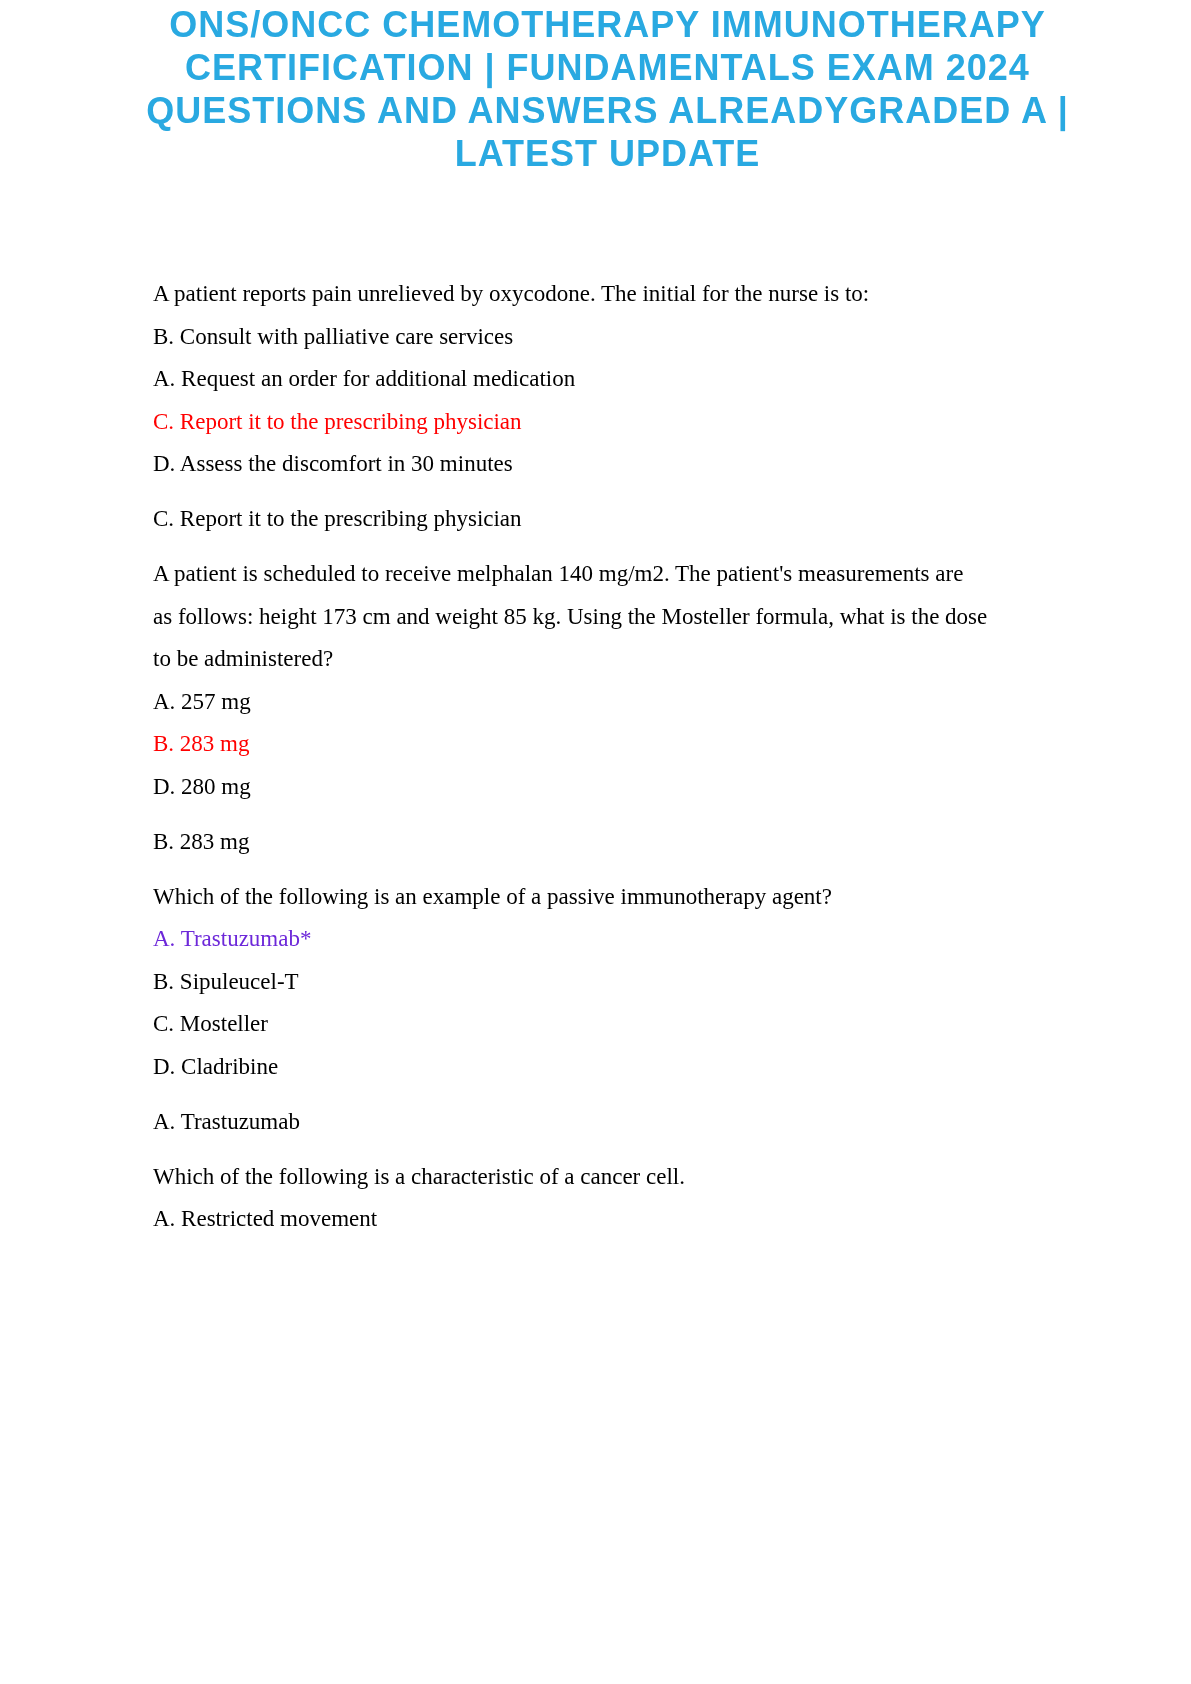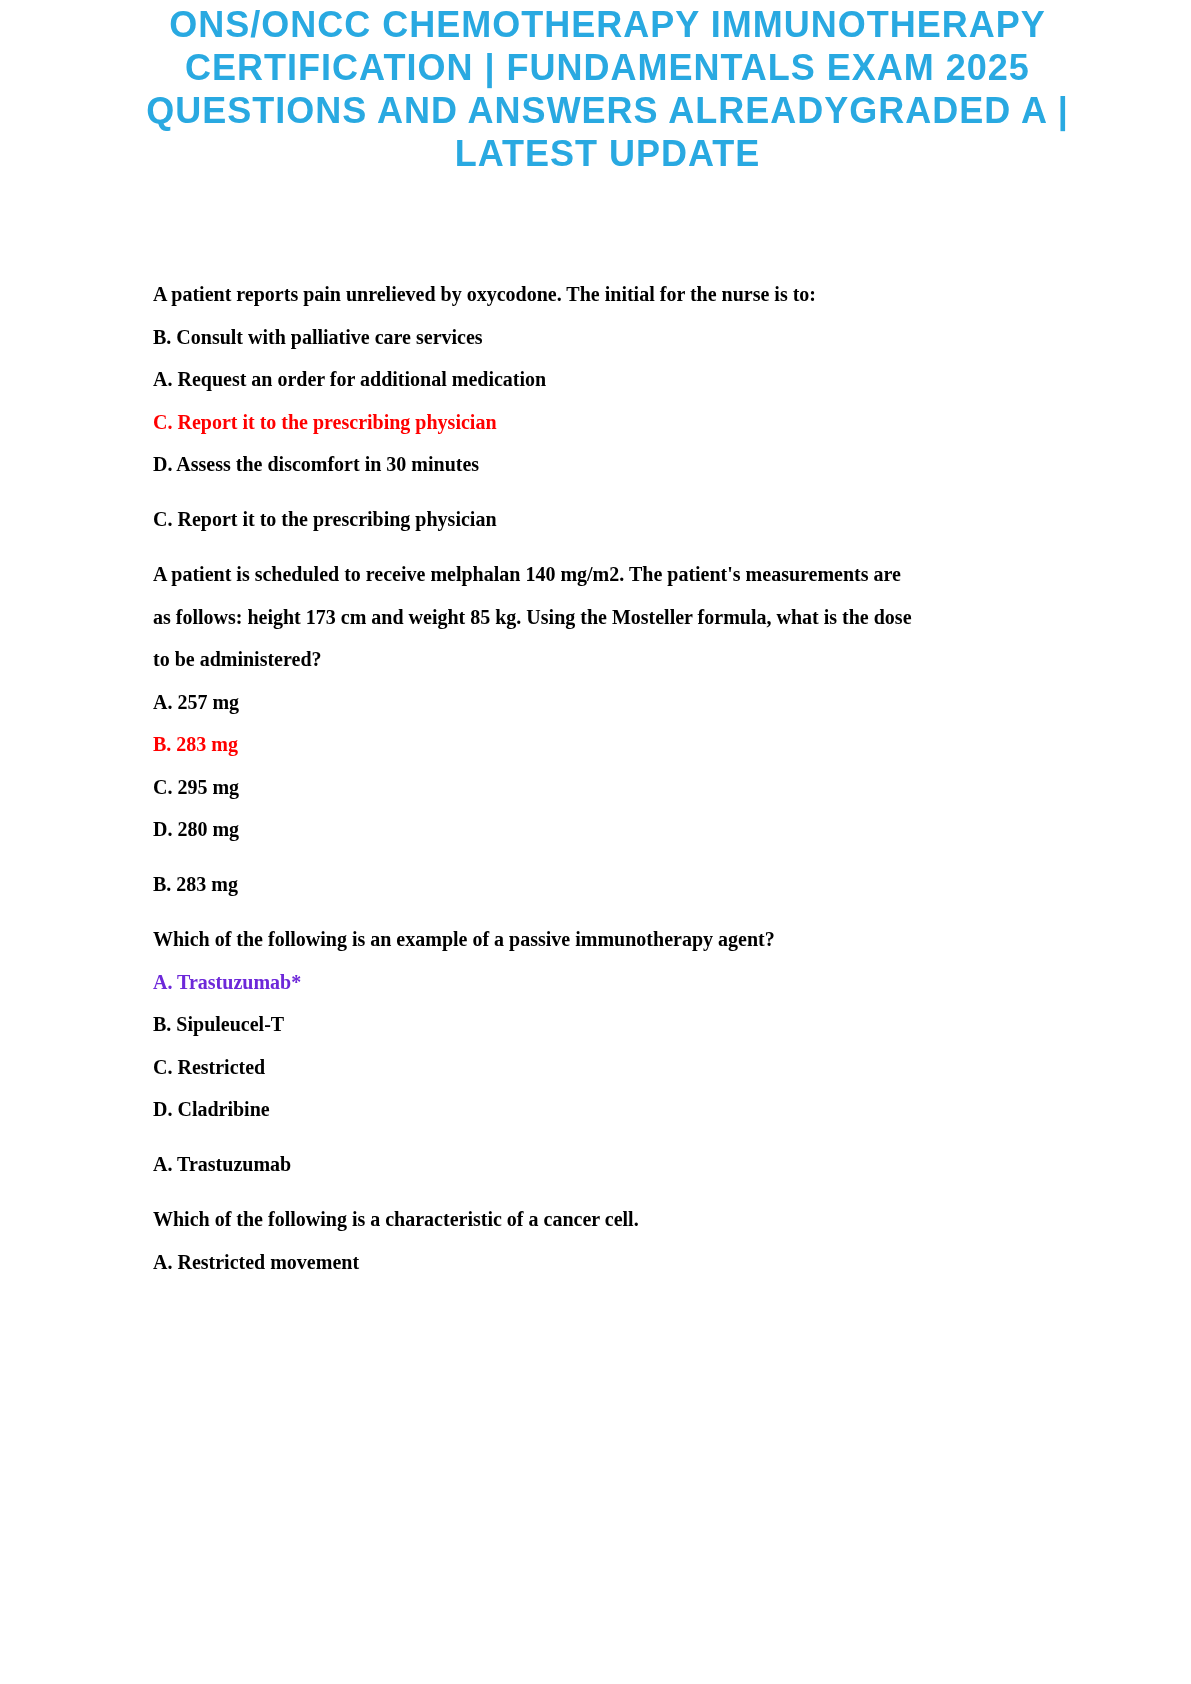--- a/index.html
+++ b/index.html
@@ -24,60 +24,59 @@
     letter-spacing: 1px;
     color: #29a9e1;
   }
   .doc-title .title-line { display: block; }
   .body-text {
     position: absolute;
     top: 273px;
     left: 141px;
     right: 136px;
     font-family: "Liberation Serif", serif;
-    font-weight: bold;
-    font-size: 20px;
+    font-weight: normal;
+    font-size: 23px;
     line-height: 42.5px;
     color: #000000;
     white-space: nowrap;
   }
   .line { margin: 0; }
   .line.gap { margin-top: 12.5px; }
   .line.red { color: #ff0000; }
 </style>
 </head>
 <body>
 
 <div class="page" style="background: rgb(255, 255, 255);">
 
   <div class="doc-title" style="color: rgb(41, 169, 225);">
     <span class="title-line">ONS/ONCC CHEMOTHERAPY IMMUNOTHERAPY</span>
-    <span class="title-line">CERTIFICATION | FUNDAMENTALS EXAM 2025</span>
+    <span class="title-line">CERTIFICATION | FUNDAMENTALS EXAM 2024</span>
     <span class="title-line">QUESTIONS AND ANSWERS ALREADYGRADED A |</span>
     <span class="title-line">LATEST UPDATE</span>
   </div>
 
   <div class="body-text" style="color: rgb(0, 0, 0);">
       <div class="line">A patient reports pain unrelieved by oxycodone. The initial for the nurse is to:</div>
       <div class="line">B. Consult with palliative care services</div>
       <div class="line">A. Request an order for additional medication</div>
       <div class="line red" style="color: rgb(255, 0, 0);">C. Report it to the prescribing physician</div>
       <div class="line">D. Assess the discomfort in 30 minutes</div>
       <div class="line gap">C. Report it to the prescribing physician</div>
       <div class="line gap">A patient is scheduled to receive melphalan 140 mg/m2. The patient's measurements are</div>
       <div class="line">as follows: height 173 cm and weight 85 kg. Using the Mosteller formula, what is the dose</div>
       <div class="line">to be administered?</div>
       <div class="line">A. 257 mg</div>
       <div class="line red" style="color: rgb(255, 0, 0);">B. 283 mg</div>
-      <div class="line">C. 295 mg</div>
       <div class="line">D. 280 mg</div>
       <div class="line gap">B. 283 mg</div>
       <div class="line gap">Which of the following is an example of a passive immunotherapy agent?</div>
       <div class="line red" style="color: #6d28d9;">A. Trastuzumab*</div>
       <div class="line">B. Sipuleucel-T</div>
-      <div class="line">C. Restricted</div>
+      <div class="line">C. Mosteller</div>
       <div class="line">D. Cladribine</div>
       <div class="line gap">A. Trastuzumab</div>
       <div class="line gap">Which of the following is a characteristic of a cancer cell.</div>
       <div class="line">A. Restricted movement</div>
     </div>
 
 </div>
 
 </body></html>

